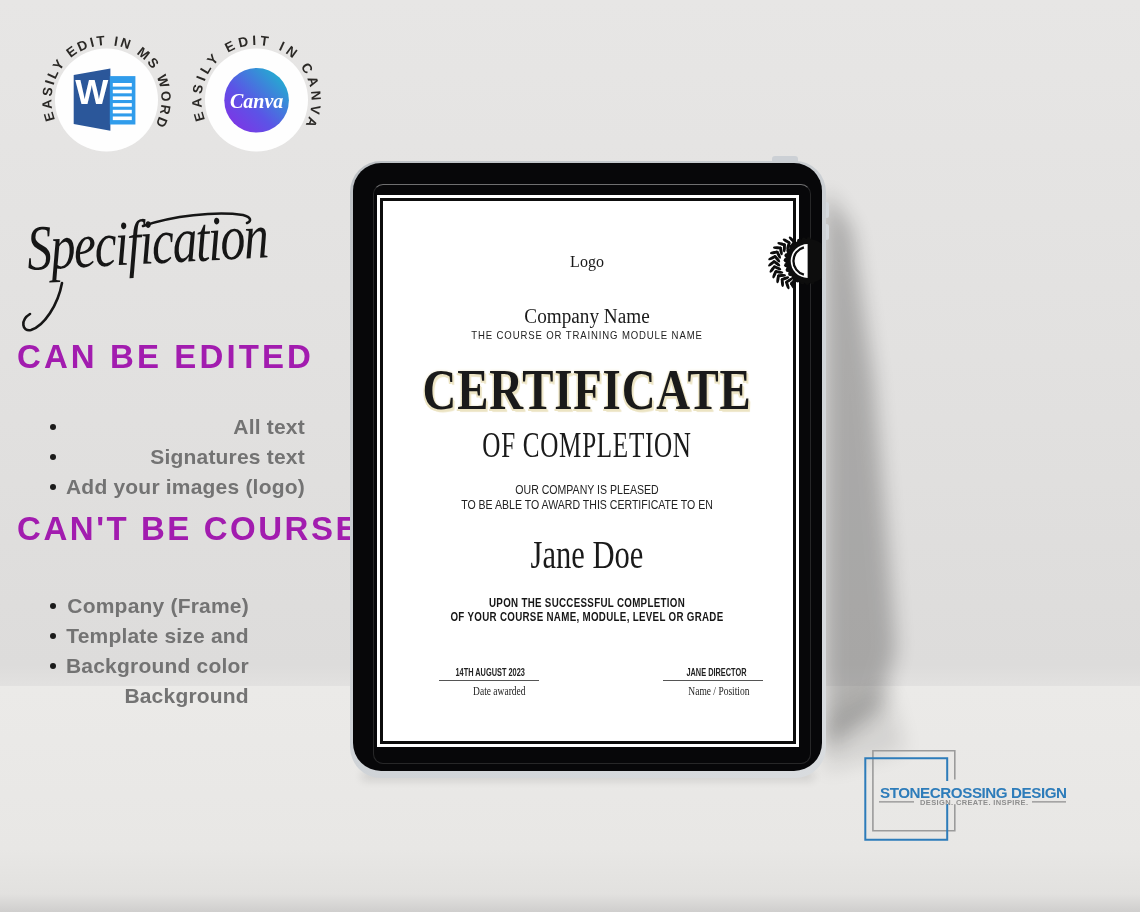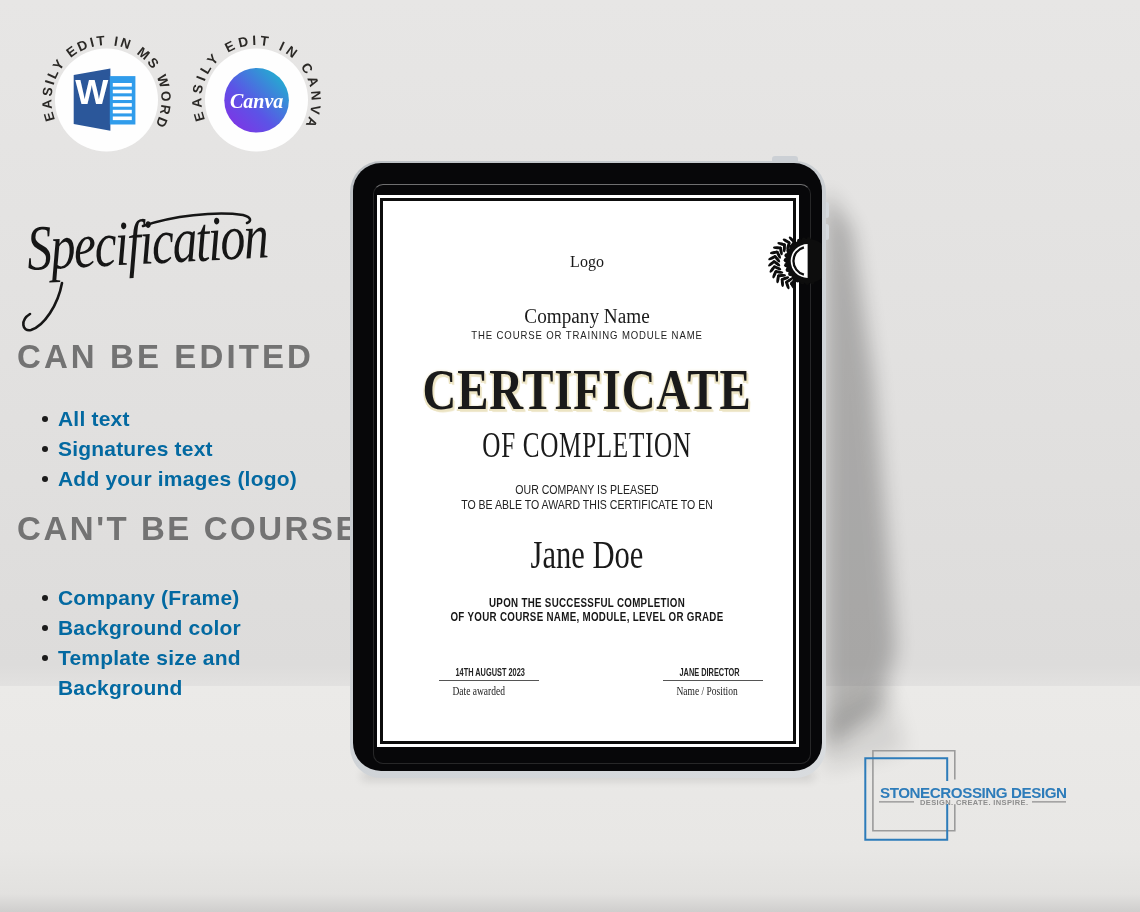--- a/index.html
+++ b/index.html
@@ -5,25 +5,25 @@
   html,body{margin:0;padding:0;}
   body{width:1140px;height:912px;position:relative;overflow:hidden;
        font-family:"Liberation Sans",sans-serif;background:#e2e1e0;}
   .abs{position:absolute;}
   
   #bgtop{left:0;top:0;width:1140px;height:686px;background:linear-gradient(180deg,#e7e6e5 0%,#e2e1e0 52%,#dddcdb 97%,#e2e1e0 100%);}
   #bgbot{left:0;top:686px;width:1140px;height:226px;background:linear-gradient(180deg,#ebeae8 0%,#e8e7e5 72%,#e2e1df 92%,#cfcecd 100%);}
   
   #spec{left:27px;top:212px;font-family:"Liberation Serif",serif;font-style:italic;
         font-size:64px;color:#161616;letter-spacing:-2px;transform:rotate(-3deg) scaleX(0.78);transform-origin:0 50%;white-space:nowrap;}
-  .hd{font-weight:bold;color:#737373;font-size:33px;letter-spacing:3.1px;white-space:nowrap;}
+  .hd{font-weight:bold;color:#a21caf;font-size:33px;letter-spacing:3.1px;white-space:nowrap;}
   #hd1{left:17px;top:337.8px;}
   #hd2{left:17px;top:510px;letter-spacing:2.55px;}
-  ul.blt{list-style:none;margin:4px;padding:0;font-weight:bold;color:#0369a1;font-size:21px;
-         letter-spacing:0.2px;line-height:30px;}
+  ul.blt{list-style:none;margin:12px;padding:0;font-weight:bold;color:#737373;font-size:21px;
+         letter-spacing:0.2px;line-height:30px;text-align:right;}
   ul.blt li{position:relative;padding-left:0;}
   ul.blt li.nob:before{display:none;}
   ul.blt li:before{content:"";position:absolute;left:-16px;top:12px;width:6px;height:6px;border-radius:50%;background:#1b1b1b;}
   #blt1{left:54px;top:399.5px;}
   #blt2{left:54px;top:578.5px;}
   
   #shadow-svg{left:0;top:0;width:1140px;height:912px;pointer-events:none;}
   #tab-out{left:349.7px;top:160.5px;width:476.4px;height:617px;border-radius:31px;
            background:linear-gradient(135deg,#bcc0c4 0%,#cfd3d7 55%,#d9dcdf 100%);}
   #tab-in{left:3.6px;top:2.6px;width:469.2px;height:608.4px;border-radius:28px;background:#070709;}
@@ -41,21 +41,21 @@
   #c-course{left:587px;top:328.8px;font-size:11px;letter-spacing:1px;color:#222;transform:translateX(-50%) scaleX(0.87);}
   #c-cert{left:587px;top:357.2px;font-family:"Liberation Serif",serif;font-size:57.5px;font-weight:bold;
           transform:translateX(-50%) scaleX(0.814);letter-spacing:1px;
           text-shadow:0 0 3px #ebe2bf,1.5px 1.5px 0 #ece4c4,-1.5px 1.5px 0 #ece4c4,2.5px 2.5px 1px #efe8cc;}
   #c-of{left:587px;top:424px;font-family:"Liberation Serif",serif;font-size:35.5px;
         transform:translateX(-50%) scaleX(0.707);letter-spacing:1px;}
   #c-p1{left:587px;top:482.8px;font-size:12px;letter-spacing:0;color:#222;text-align:center;line-height:14.8px;transform:translateX(-50%) scaleX(0.88);}
   #c-name{left:587px;top:530.2px;font-family:"Liberation Serif",serif;font-size:41px;
           transform:translateX(-50%) scaleX(0.745);}
   #c-p2{left:587px;top:595.8px;font-size:12.5px;font-weight:bold;letter-spacing:0.4px;color:#161616;text-align:center;line-height:14.5px;transform:translateX(-50%) scaleX(0.78);}
-  .sig{text-align:left;transform:translateX(-50%);}
+  .sig{text-align:right;transform:translateX(-50%);}
   .sig .t1{font-size:11px;line-height:13px;font-weight:bold;color:#222;transform:scaleX(0.67);}
   .sig .ln{height:1px;background:#555;margin-top:1.2px;}
   .sig .t2{font-family:"Liberation Serif",serif;font-size:13px;color:#222;margin-top:2px;transform:scaleX(0.73);}
   #sigL{left:488.6px;top:665.5px;width:100px;}
   #sigR{left:713px;top:665.5px;width:100px;}
 </style>
 </head>
 <body>
 <div class="abs" id="bgtop"></div>
 <div class="abs" id="bgbot"></div>
@@ -104,22 +104,22 @@
 </svg>
 <div class="abs hd" id="hd1">CAN BE EDITED</div>
 <ul class="abs blt" id="blt1">
     <li>All text</li>
     <li>Signatures text</li>
     <li>Add your images (logo)</li>
   </ul>
 <div class="abs hd" id="hd2">CAN'T BE COURSE</div>
 <ul class="abs blt" id="blt2">
     <li>Company (Frame)</li>
+    <li>Template size and</li>
     <li>Background color</li>
-    <li>Template size and</li>
     <li class="nob">Background</li>
   </ul>
 
 <svg class="abs" id="shadow-svg" width="1140" height="912" viewBox="0 0 1140 912">
   <defs>
       <filter id="blur1" x="-30%" y="-30%" width="160%" height="160%">
         <feGaussianBlur stdDeviation="10"></feGaussianBlur>
       </filter>
     </defs>
   <polygon points="825,190 852,228 874,380 889,560 896,650 878,712 825,750" fill="#000" opacity="0.24" filter="url(#blur1)"></polygon>

